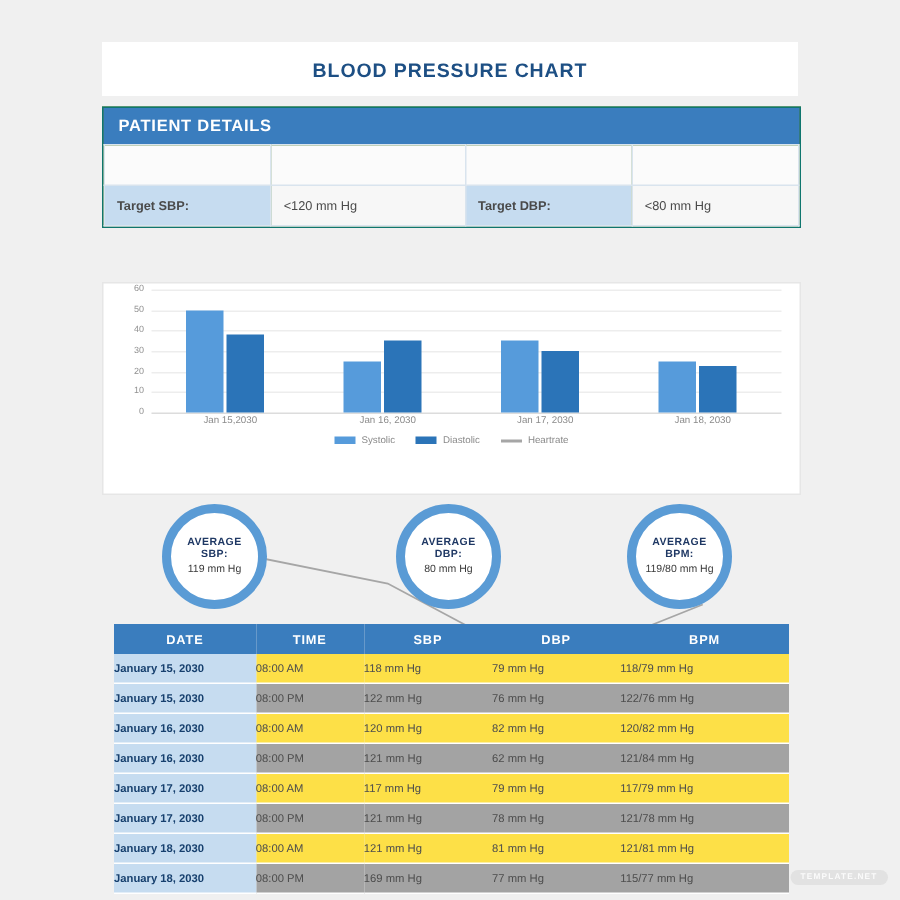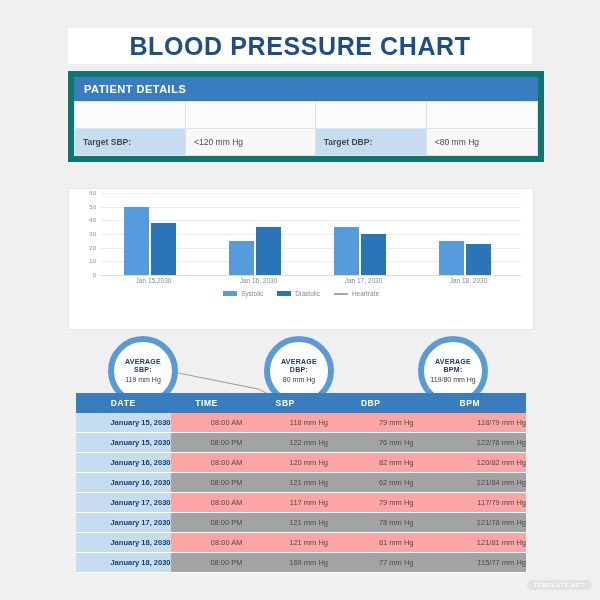--- a/index.html
+++ b/index.html
@@ -27,33 +27,33 @@
     top: 28px;
     width: 464px;
     height: 36px;
     background: #ffffff;
     display: flex;
     align-items: center;
     justify-content: center;
   }
   .title-banner .title-text {
     color: #1d4f84;
-    font-size: 25px;
+    font-size: 13px;
     font-weight: bold;
     letter-spacing: 0.6px;
   }
 
   
   .patient-card {
     position: absolute;
     left: 68px;
     top: 71px;
     width: 464px;
     background: #4d7c0f;
-    border: 6px solid #0f766e;
+    border: 1px solid #0f766e;
   }
   .patient-header {
     background: #3a7dbe;
     color: #ffffff;
     font-size: 11px;
     font-weight: bold;
     letter-spacing: 0.5px;
     padding: 6px 10px;
   }
   table.pd {
@@ -228,48 +228,48 @@
     margin-top: 1px;
   }
   #circle-sbp { left: 40px; }
   #circle-dbp { left: 196px; }
   #circle-bpm { left: 350px; }
 
   
   .readings {
     position: absolute;
     left: 76px;
-    top: 393px;
+    top: 416px;
     width: 450px;
     border-collapse: collapse;
     table-layout: fixed;
   }
   .readings th {
     background: #3a7dbe;
     color: #ffffff;
     font-size: 8.5px;
     font-weight: bold;
     letter-spacing: 0.6px;
     padding: 5px 0;
     text-align: center;
     border: none;
   }
   .readings td {
     font-size: 7.5px;
     color: #4d4d4d;
-    text-align: right;
+    text-align: left;
     padding: 5px 0;
     border-bottom: 1px solid #ffffff;
   }
   .readings td.date-cell {
     color: #17406e;
     font-weight: bold;
     background: #c6dcf0;
   }
-  .readings tr.odd td { background: #fca5a5; }
+  .readings tr.odd td { background: #fde047; }
   .readings tr.even td { background: #a3a3a3; }
   .readings tr.odd td.date-cell,
   .readings tr.even td.date-cell { background: #c6dcf0; }
   .rc-date { width: 21%; }
   .rc-time { width: 16%; }
   .rc-sbp  { width: 19%; }
   .rc-dbp  { width: 19%; }
   .rc-bpm  { width: 25%; }
 
   

